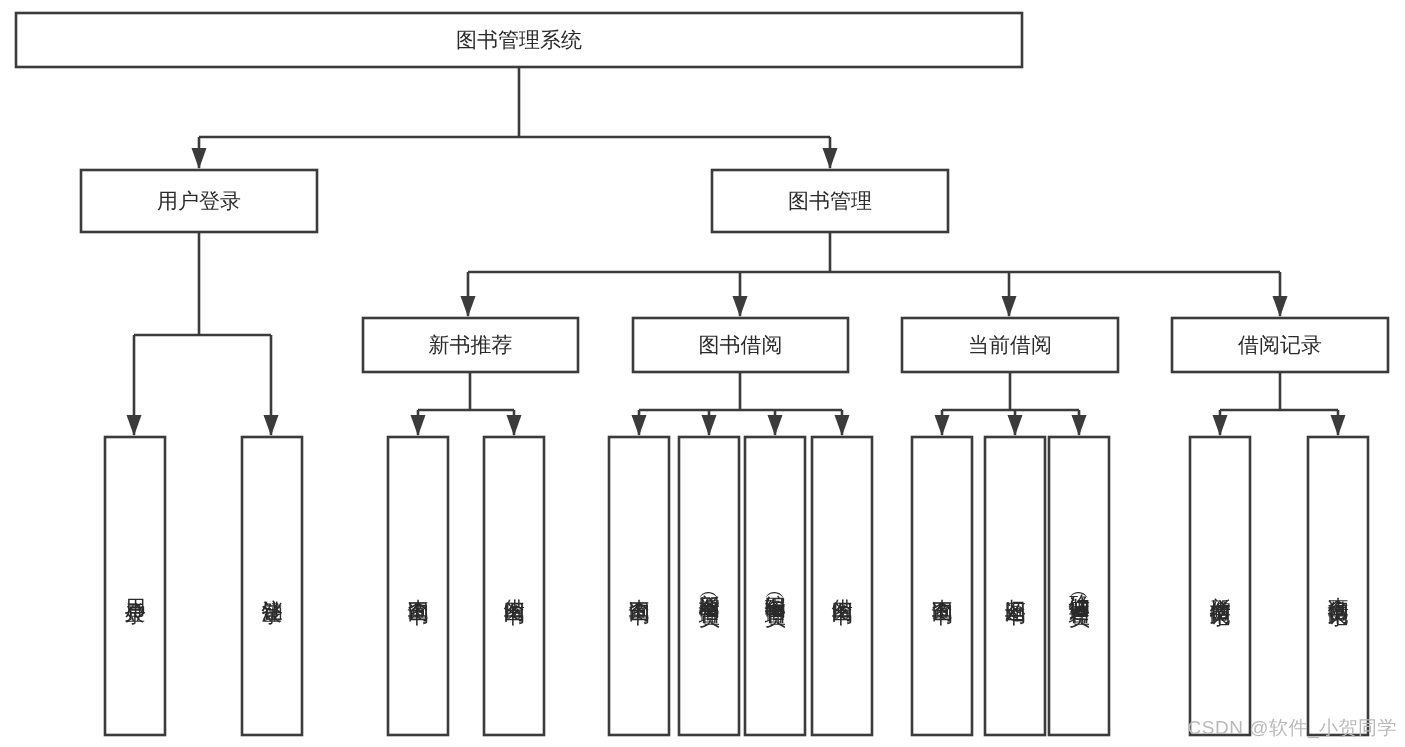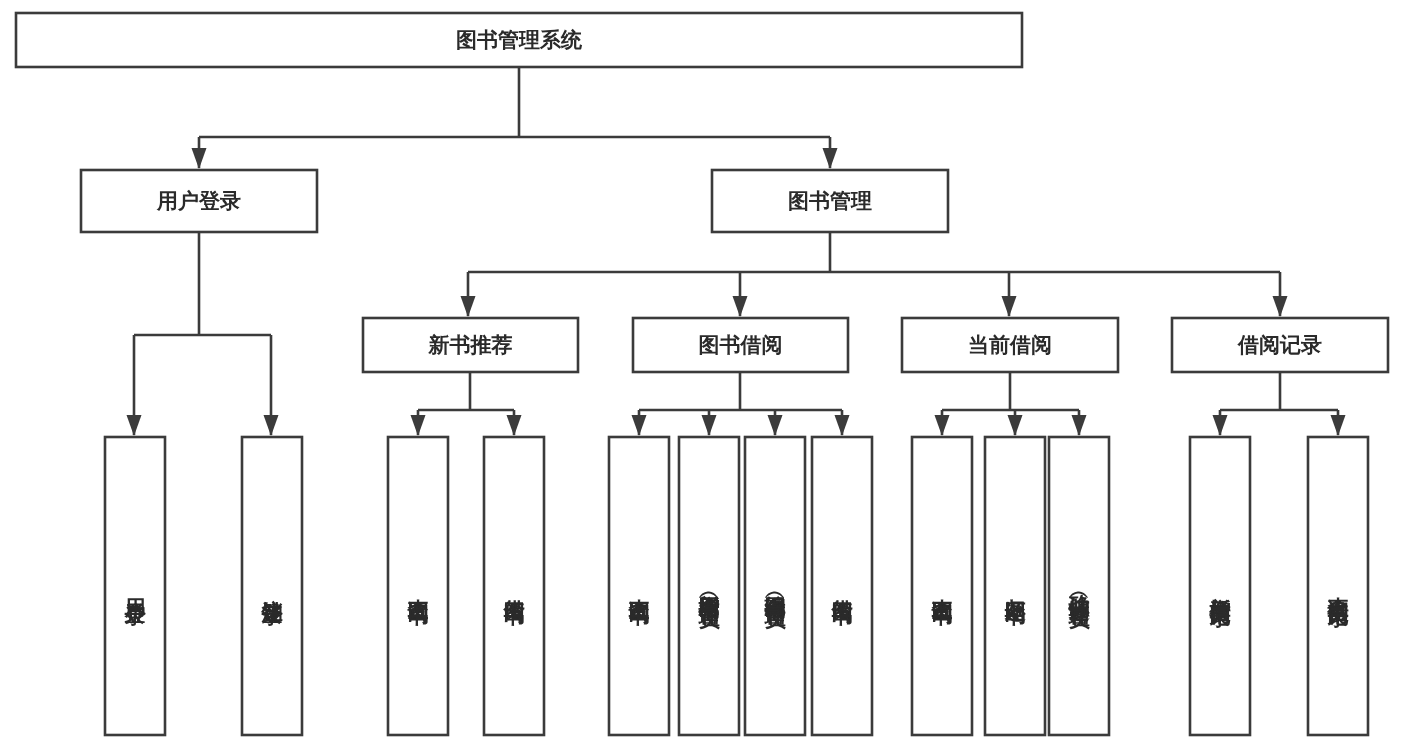--- a/index.html
+++ b/index.html
@@ -7,21 +7,20 @@
     padding: 0;
     background: #ffffff;
   }
   #canvas-wrap {
     position: relative;
     width: 1405px;
     height: 747px;
     background: #ffffff;
     overflow: hidden;
     font-family: "Liberation Sans", "DejaVu Sans", sans-serif;
-    font-weight: bold;
   }
   svg#diagram {
     position: absolute;
     top: 0; left: 0;
     width: 1405px;
     height: 747px;
     display: block;
   }
   .node-rect {
     fill: #ffffff;
@@ -176,13 +175,14 @@
       <div class="vlabel" style="left: 679px; top: 437px; width: 60px; height: 298px;">新增图书（管理员）</div>
       <div class="vlabel" style="left: 745px; top: 437px; width: 60px; height: 298px;">编辑图书（管理员）</div>
       <div class="vlabel" style="left: 812px; top: 437px; width: 60px; height: 298px;">借阅图书</div>
       <div class="vlabel" style="left: 912px; top: 437px; width: 60px; height: 298px;">查询图书</div>
       <div class="vlabel" style="left: 985px; top: 437px; width: 60px; height: 298px;">归还图书</div>
       <div class="vlabel" style="left: 1049px; top: 437px; width: 60px; height: 298px;">确认归还（管理员）</div>
       <div class="vlabel" style="left: 1190px; top: 437px; width: 60px; height: 298px;">新增借阅记录</div>
       <div class="vlabel" style="left: 1308px; top: 437px; width: 60px; height: 298px;">查询借阅记录</div>
     </div>
 
+  <div class="watermark">CSDN @软件_小贺同学</div>
 </div>
 
 </body></html>

